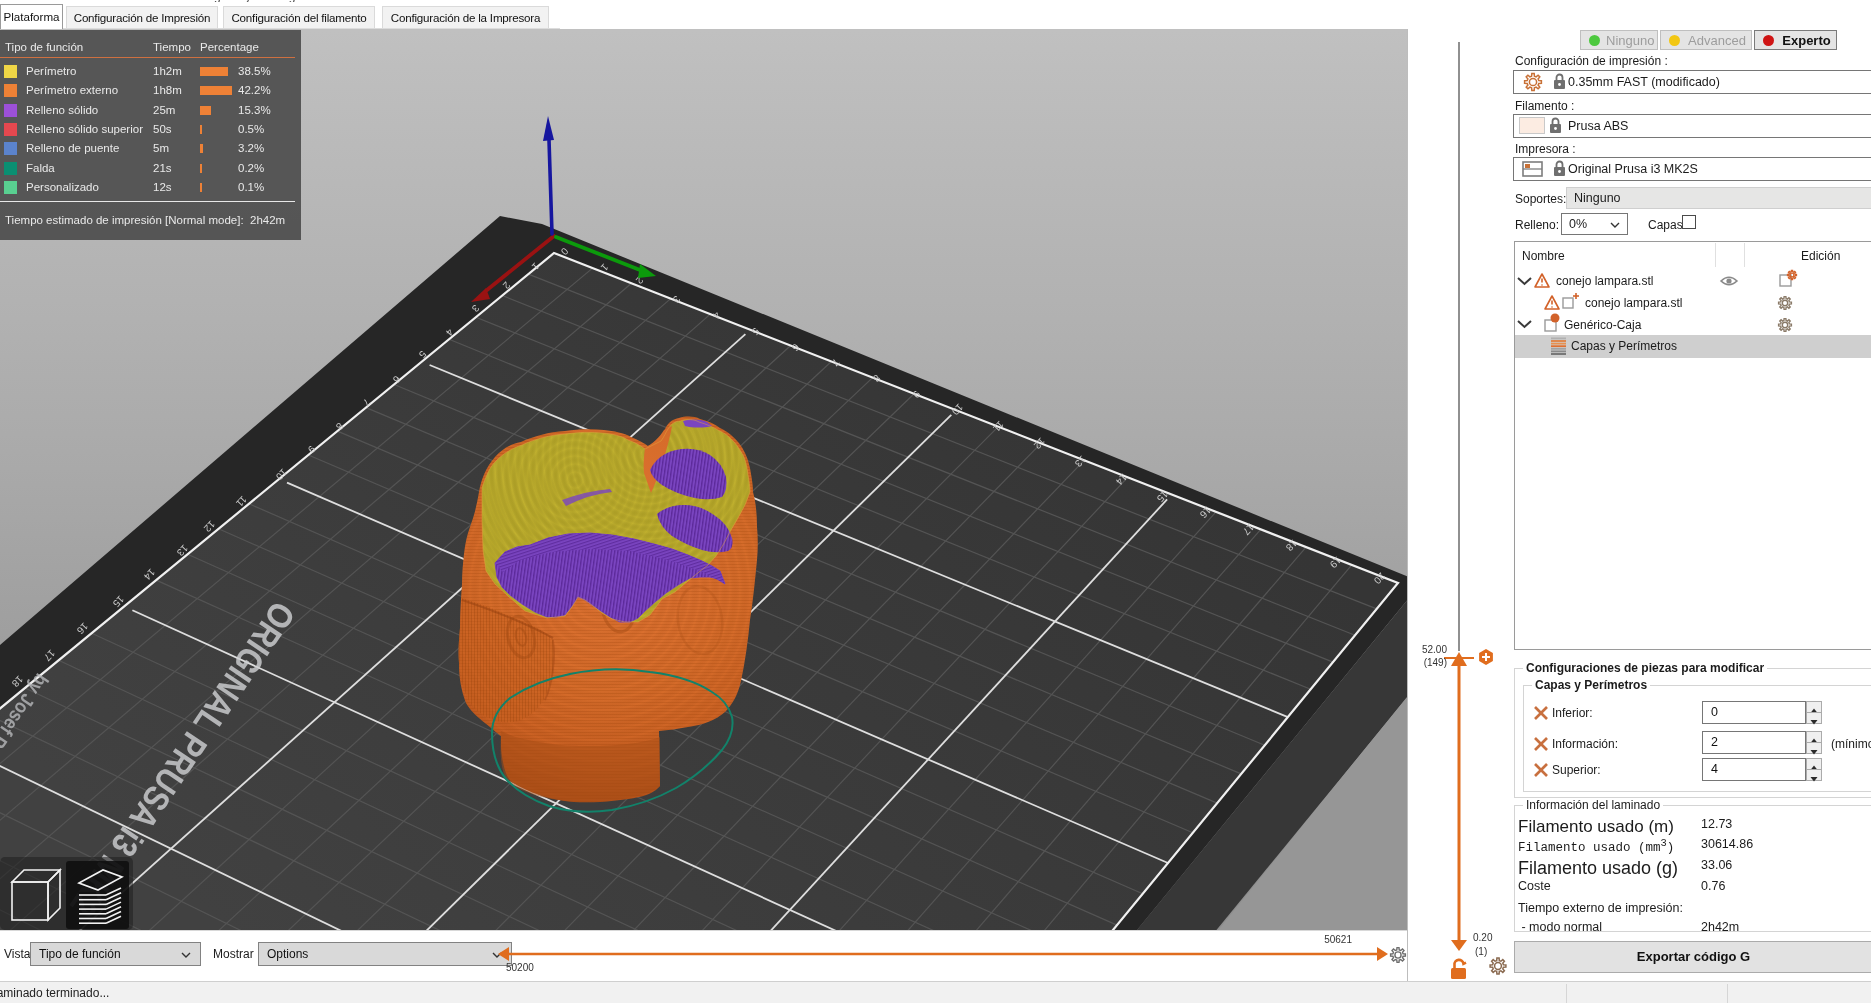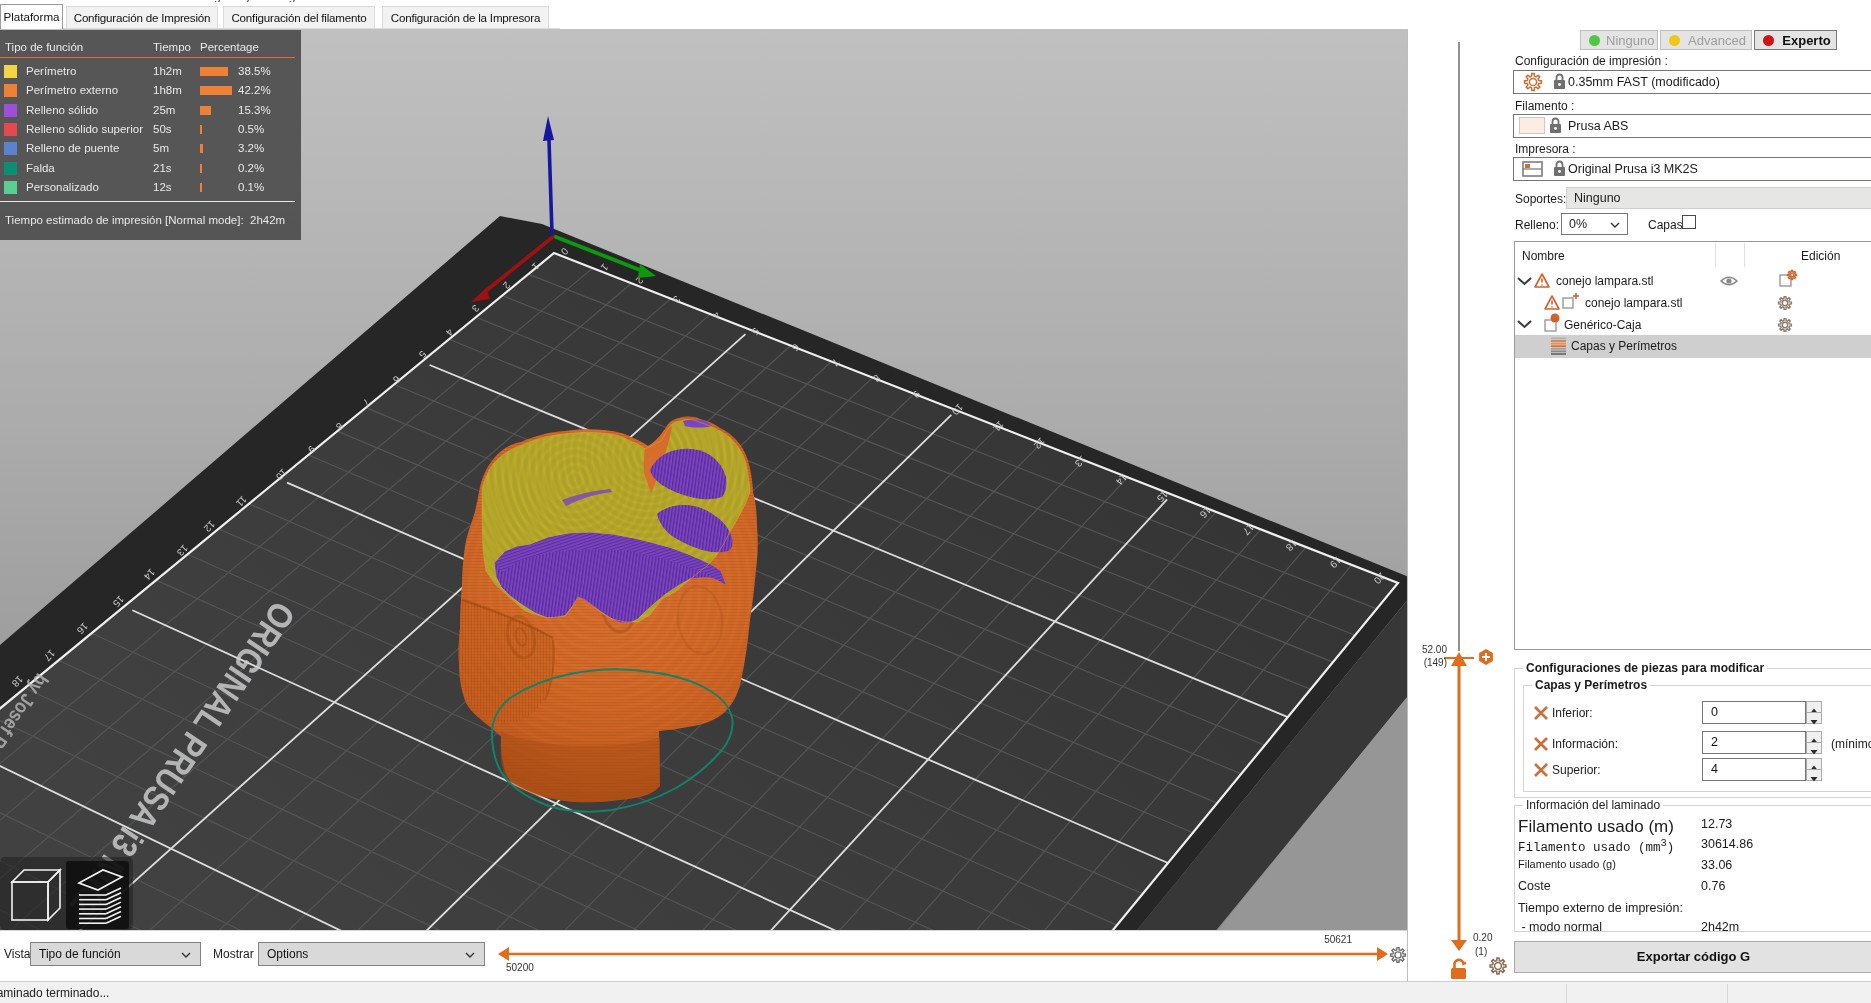--- a/index.html
+++ b/index.html
@@ -270,21 +270,21 @@
     <div class="abs" style="left:238px;top:151.2px">0.1%</div>
     <div class="abs" style="left:0;top:171px;width:295px;height:1px;background:#e8e8e8"></div>
     <div class="abs" style="left:5px;top:184px">Tiempo estimado de impresión [Normal mode]:&nbsp; 2h42m</div>
   </div>
 <div class="abs" style="left:0;top:930px;width:1407px;height:51px;background:#fff;border-top:1px solid #d8d8d8">
     <div class="abs lb" style="left:4px;top:16px">Vista</div>
     <div class="abs" style="left:30px;top:11px;width:171px;height:24px;background:#d9d9d9;border:1px solid #828282;font-size:12px;color:#111;line-height:22px;padding-left:8px">Tipo de función<svg width="12" height="8" style="position:absolute;right:8px;top:8px" viewBox="0 0 12 8">
         <polyline points="2,2 6,6 10,2" fill="none" stroke="#333" stroke-width="1.4"></polyline>
       </svg></div>
     <div class="abs lb" style="left:213px;top:16px">Mostrar</div>
-    <div class="abs" style="left:258px;top:11px;width:227px;height:24px;background:#d9d9d9;border:1px solid #828282;font-size:12px;color:#111;line-height:22px;padding-left:8px">Options<svg width="12" height="8" style="position:absolute;right:8px;top:8px" viewBox="0 0 12 8">
+    <div class="abs" style="left:258px;top:11px;width:254px;height:24px;background:#d9d9d9;border:1px solid #828282;font-size:12px;color:#111;line-height:22px;padding-left:8px">Options<svg width="12" height="8" style="position:absolute;right:8px;top:8px" viewBox="0 0 12 8">
         <polyline points="2,2 6,6 10,2" fill="none" stroke="#333" stroke-width="1.4"></polyline>
       </svg></div>
     <svg class="abs" width="920" height="51" style="left:487px;top:0" viewBox="0 0 920 51">
 <line x1="21" y1="23" x2="891" y2="23" stroke="#e06d1e" stroke-width="2.6"></line>
 <polygon points="11,23 22,16 22,30" fill="#e06d1e"></polygon>
 <polygon points="901,23 890,16 890,30" fill="#e06d1e"></polygon>
 <text x="865" y="12" font-size="10" fill="#333" text-anchor="end">50621</text>
 <text x="19" y="40" font-size="10" fill="#333">50200</text>
 <polygon points="916.1,22.8 918.4,23.0 918.4,25.0 916.1,25.2 915.5,26.7 917.0,28.5 915.5,30.0 913.7,28.5 912.2,29.1 912.0,31.4 910.0,31.4 909.8,29.1 908.3,28.5 906.5,30.0 905.0,28.5 906.5,26.7 905.9,25.2 903.6,25.0 903.6,23.0 905.9,22.8 906.5,21.3 905.0,19.5 906.5,18.0 908.3,19.5 909.8,18.9 910.0,16.6 912.0,16.6 912.2,18.9 913.7,19.5 915.5,18.0 917.0,19.5 915.5,21.3" fill="none" stroke="#6e6e6e" stroke-width="1.4"></polygon>
       <circle cx="911" cy="24" r="3.1" fill="none" stroke="#6e6e6e" stroke-width="1.4"></circle>
@@ -442,20 +442,20 @@
       </svg></div>
     <div class="abs" style="left:398px;top:740px;width:16px;height:12px;background:#f0f0f0;border:1px solid #ababab"><svg width="14" height="10" viewBox="0 0 14 10">
         <polygon points="7,7.5 10.5,3 3.5,3" fill="#2b2b2b"></polygon>
       </svg></div>
     <div class="abs" style="left:106px;top:776px;width:359px;height:127px;border:1px solid #d4d4d4"></div>
     <div class="abs" style="left:115px;top:769px;background:#fff;padding:0 3px;font-size:12px;font-weight:normal;color:#1b1b1b;white-space:nowrap">Información del laminado</div>
     <div class="abs" style="left:110px;top:788px;font-size:17px;color:#1b1b1b;white-space:nowrap;">Filamento usado (m)</div>
     <div class="abs" style="left:293px;top:788px;font-size:12.5px;color:#1b1b1b;white-space:nowrap;">12.73</div>
     <div class="abs" style="left:110px;top:808px;font-size:12.5px;color:#1b1b1b;white-space:nowrap;font-family:Liberation Mono, monospace;">Filamento usado (mm<sup>3</sup>)</div>
     <div class="abs" style="left:293px;top:808px;font-size:12.5px;color:#1b1b1b;white-space:nowrap;">30614.86</div>
-    <div class="abs" style="left:110px;top:829px;font-size:11px;color:#1b1b1b;white-space:nowrap;">Filamento usado (g)</div>
+    <div class="abs" style="left:110px;top:829px;font-size:18px;color:#1b1b1b;white-space:nowrap;">Filamento usado (g)</div>
     <div class="abs" style="left:293px;top:829px;font-size:12.5px;color:#1b1b1b;white-space:nowrap;">33.06</div>
     <div class="abs" style="left:110px;top:850px;font-size:12.5px;color:#1b1b1b;white-space:nowrap;">Coste</div>
     <div class="abs" style="left:293px;top:850px;font-size:12.5px;color:#1b1b1b;white-space:nowrap;">0.76</div>
     <div class="abs" style="left:110px;top:872px;font-size:12.5px;color:#1b1b1b;white-space:nowrap;">Tiempo externo de impresión:</div>
     <div class="abs" style="left:110px;top:891px;font-size:12.5px;color:#1b1b1b;white-space:nowrap;">&nbsp;- modo normal</div>
     <div class="abs" style="left:293px;top:891px;font-size:12.5px;color:#1b1b1b;white-space:nowrap;">2h42m</div>
     <div class="abs" style="left:106px;top:912px;width:359px;height:32px;background:#e2e2e2;border:1px solid #ababab;text-align:center;line-height:30px;font-size:13px;font-weight:bold;color:#111">Exportar código G</div>
   </div>
 </body></html>

